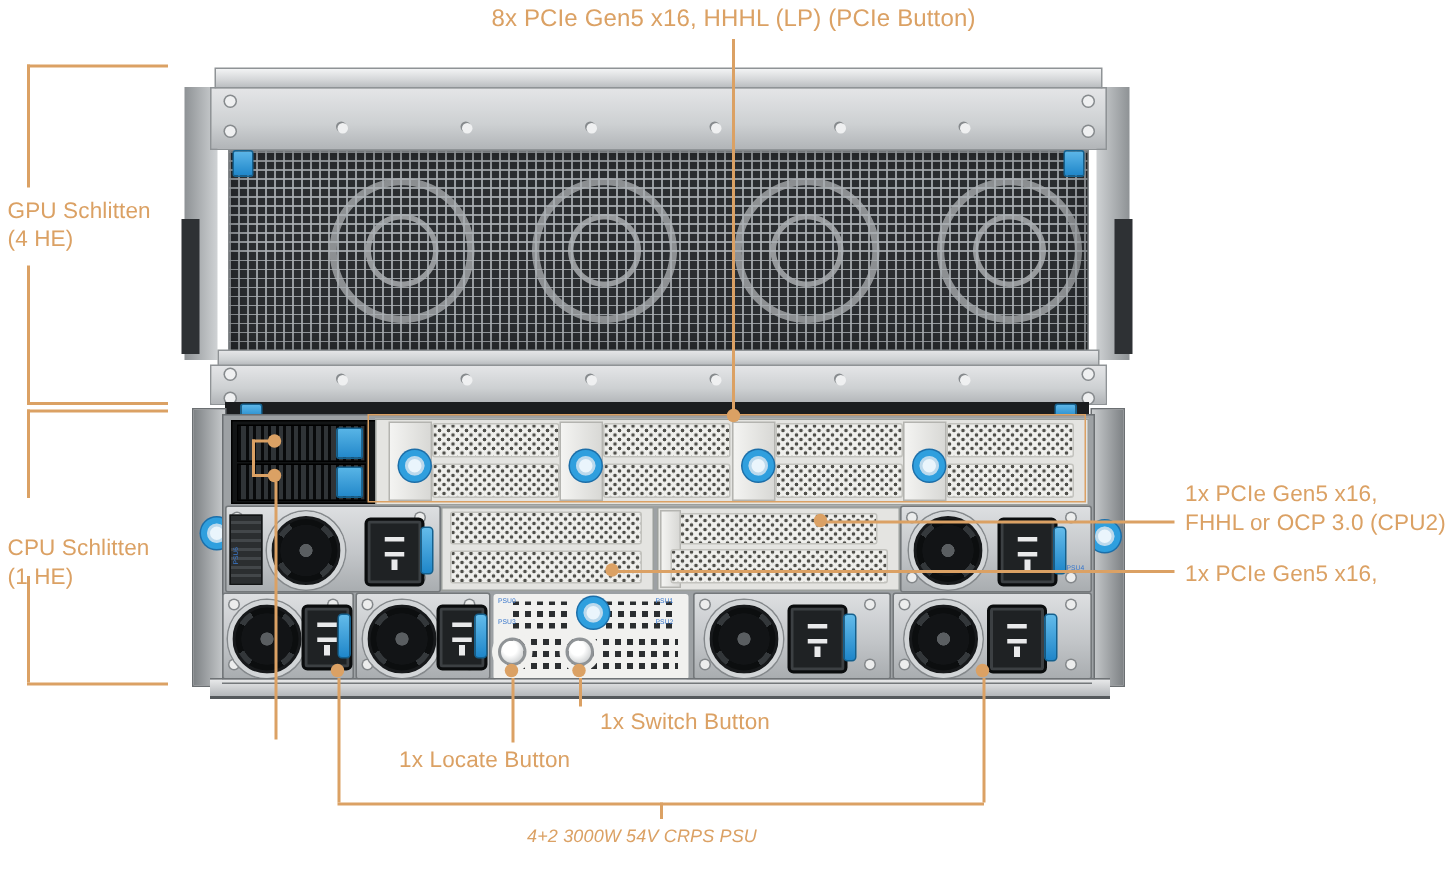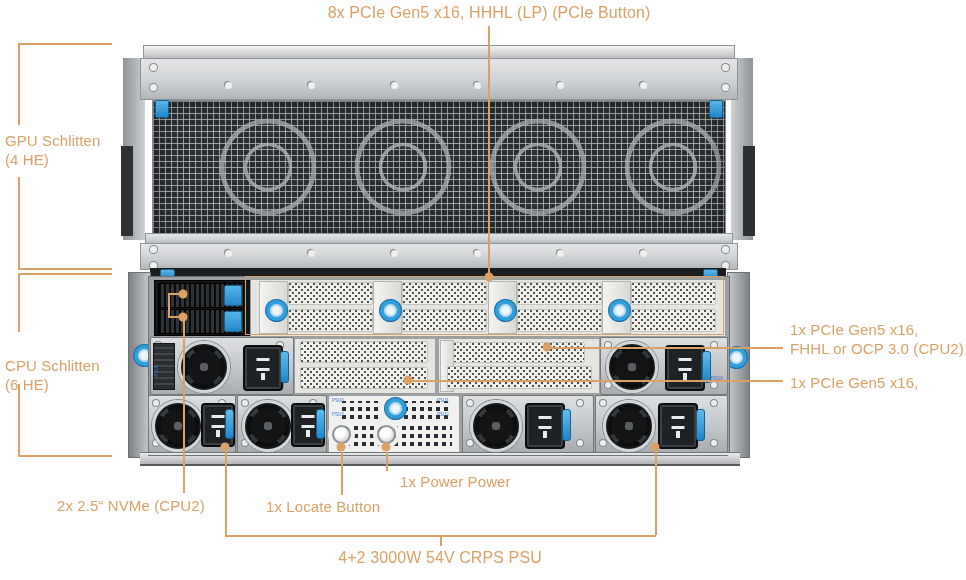--- a/index.html
+++ b/index.html
@@ -195,21 +195,21 @@
     <div>GPU Schlitten</div>
     <div>(4 HE)</div>
   </div>
   <div class="vline" style="left:18px;top:177px;height:91px;"></div>
   <div class="hline" style="left:18px;top:268px;width:94px;"></div>
 
   <div class="hline" style="left:18px;top:273px;width:94px;"></div>
   <div class="vline" style="left:18px;top:273px;height:59px;"></div>
   <div class="ann" style="left:5px;top:338px;margin-top:18px;">
     <div>CPU Schlitten</div>
-    <div>(6 HE)</div>
+    <div>(1 HE)</div>
   </div>
   <div class="vline" style="left:18px;top:384px;height:71px;"></div>
   <div class="hline" style="left:18px;top:455px;width:94px;"></div>
 
   <div class="dot" style="left:547px;top:347px;"></div>
   <div class="hline" style="left:551px;top:347px;width:232px;"></div>
   <div class="ann" style="left:790px;top:320px;">
     <div>1x PCIe Gen5 x16,</div>
     <div>FHHL or OCP 3.0 (CPU2)</div>
   </div>
@@ -220,31 +220,30 @@
     <div>1x PCIe Gen5 x16,</div>
   </div>
 
   <div class="dot" style="left:183px;top:294px;"></div>
   <div class="dot" style="left:183px;top:317px;"></div>
   <div class="hline" style="left:168px;top:293px;width:14px;"></div>
   <div class="hline" style="left:168px;top:316px;width:14px;"></div>
   <div class="vline" style="left:168px;top:293px;height:24px;"></div>
   <div class="vline" style="left:183px;top:321px;height:172px;"></div>
   <div class="ann" style="left:57px;top:496px;">
-    <div>2x 2.5“ NVMe (CPU2)</div>
   </div>
 
   <div class="dot" style="left:341px;top:447px;"></div>
   <div class="vline" style="left:341px;top:452px;height:43px;"></div>
   <div class="ann" style="left:266px;top:497px;">1x Locate Button</div>
   <div class="dot" style="left:386px;top:447px;"></div>
   <div class="vline" style="left:386px;top:452px;height:19px;"></div>
-  <div class="ann" style="left:400px;top:472px;">1x Power Power</div>
+  <div class="ann" style="left:400px;top:472px;">1x Switch Button</div>
 
   <div class="dot" style="left:225px;top:447px;"></div>
   <div class="dot" style="left:655px;top:447px;"></div>
   <div class="vline" style="left:225px;top:452px;height:83px;"></div>
   <div class="vline" style="left:655px;top:452px;height:83px;"></div>
   <div class="hline" style="left:225px;top:535px;width:431px;"></div>
   <div class="vline" style="left:440px;top:535px;height:11px;"></div>
-  <div class="ann center" style="left:290px;top:548px;width:300px;font-size:16px;">4+2 3000W 54V CRPS PSU</div>
+  <div class="ann center" style="left:278px;top:548px;width:300px;font-size:12px;font-style:italic;">4+2 3000W 54V CRPS PSU</div>
 
 </div>
 
 </body></html>

